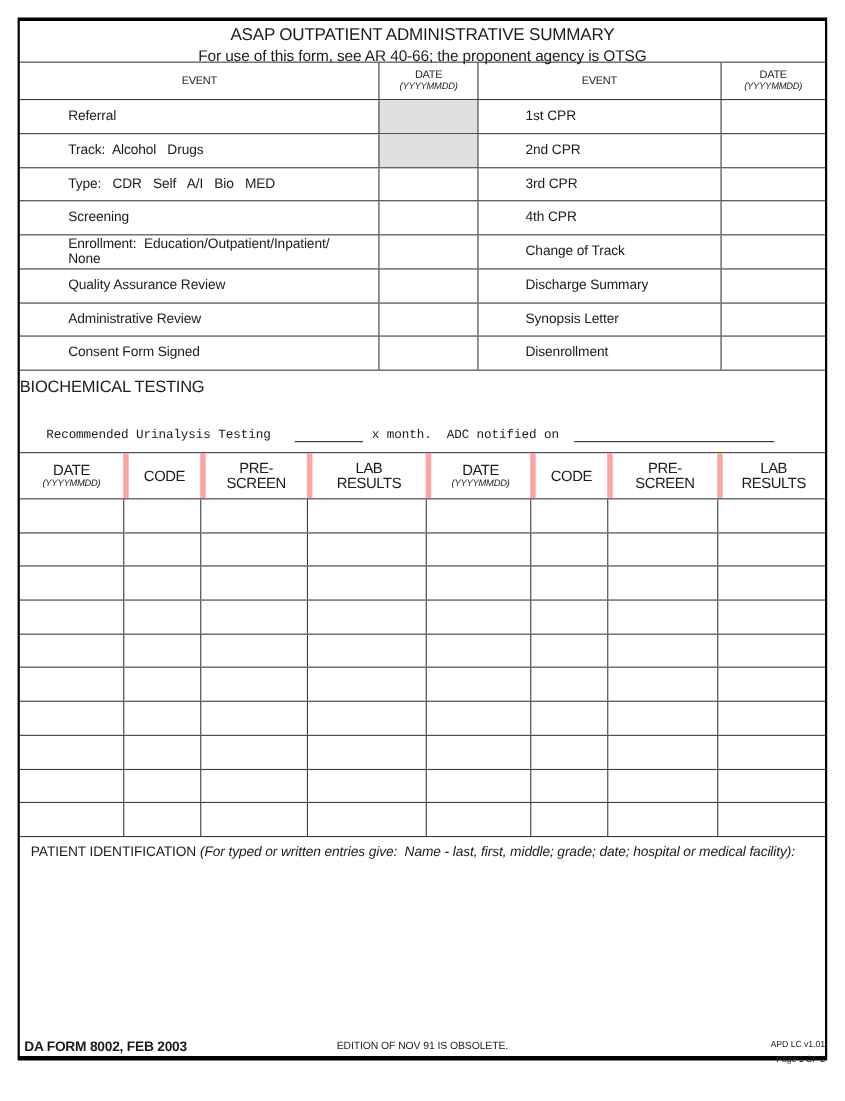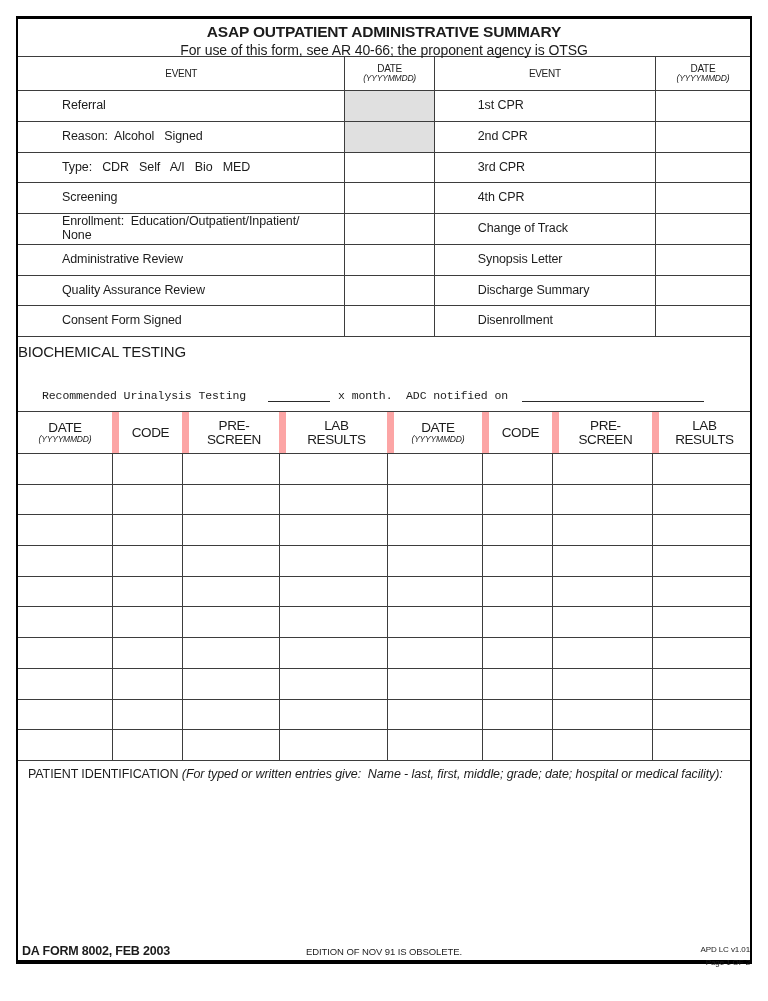--- a/index.html
+++ b/index.html
@@ -15,21 +15,21 @@
     position:absolute; left:16px; top:16px; width:736px;
     border:2px solid #000;
     border-top-width:3px;
     border-bottom-width:4px;
     display:flex; flex-direction:column;
     background:#fff;
   }
 
   
   .title-block { height:38px; text-align:center; padding-top:4px; border-bottom:1px solid #3d3d3d; }
-  .form-title { font-size:15.5px; font-weight:bold; letter-spacing:-0.2px; }
+  .form-title { font-size:15.5px; font-weight:normal; letter-spacing:-0.2px; }
   .form-subtitle { font-size:14px; margin-top:1px; letter-spacing:-0.1px; }
 
   
   .ev-grid { display:grid; grid-template-columns:44.6% 12.2% 30.2% 13%; }
   .ev-header { height:33px; }
   .ev-header > div { display:flex; flex-direction:column; justify-content:center; align-items:center; }
   .ev-header .h-label { font-size:10px; letter-spacing:-0.3px; line-height:1; }
   .ev-header .h-sub { font-size:8.5px; font-style:italic; line-height:1.1; letter-spacing:-0.2px; }
   .ev-row { height:30.75px; border-top:1px solid #3d3d3d; }
   .ev-row > div { display:flex; align-items:center; }
@@ -44,21 +44,21 @@
   .biochem-heading { text-align:left; font-size:15px; letter-spacing:-0.2px; margin-top:6px; }
   .urinalysis { display:flex; align-items:flex-end; margin:auto 0 9px 0; padding:0 24px; font-size:11.5px; }
   .urinalysis .lbl { white-space:pre-wrap; letter-spacing:-0.1px;font-family:Liberation Mono, monospace; }
   .blank { border-bottom:1px solid #2a2a2a; display:inline-block; height:13px; }
   .blank-short { width:62px; margin-left:22px; margin-right:8px; }
   .blank-long { flex:1; margin-left:14px; margin-right:22px; }
 
   
   .tt-grid { display:grid; grid-template-columns:12.84% 9.56% 13.25% 14.75% 12.98% 9.56% 13.66% 13.4%; }
   .tt-header { height:42px; border-top:1px solid #3d3d3d; }
-  .tt-header > div { display:flex; flex-direction:column; justify-content:center; align-items:center; border-left:7px solid #fca5a5; }
+  .tt-header > div { display:flex; flex-direction:column; justify-content:center; align-items:center; border-left:5px solid #fca5a5; }
   .tt-header > div:first-child { border-left:none; }
   .tt-h-label { font-size:13.5px; letter-spacing:-0.4px; line-height:1.02; text-align:center; white-space:pre-line; }
   .tt-h-sub { font-size:8.5px; font-style:italic; line-height:1.1; letter-spacing:-0.2px; }
   .tt-row { height:30.7px; border-top:1px solid #3d3d3d; }
   .tt-cell { border-left:1px solid #3d3d3d; height:100%; }
   .tt-cell:first-child { border-left:none; }
 
   
   .patient-id { height:200px; border-top:1px solid #3d3d3d; padding:5px 10px; font-size:12.5px; line-height:1.35; }
   .pid-label { letter-spacing:-0.1px; }
@@ -106,21 +106,21 @@
           <span class="ev-label">Referral</span>
         </div>
       <div class="v-line date-cell shaded"></div>
       <div class="v-line">
           <span class="ev-label ev-label-right">1st CPR</span>
         </div>
       <div class="v-line date-cell"></div>
     </div>
     <div class="ev-grid ev-row">
       <div>
-          <span class="ev-label">Reason:  Alcohol   Signed</span>
+          <span class="ev-label">Track:  Alcohol   Drugs</span>
         </div>
       <div class="v-line date-cell shaded"></div>
       <div class="v-line">
           <span class="ev-label ev-label-right">2nd CPR</span>
         </div>
       <div class="v-line date-cell"></div>
     </div>
     <div class="ev-grid ev-row">
       <div>
           <span class="ev-label">Type:   CDR   Self   A/I   Bio   MED</span>
@@ -147,35 +147,35 @@
 None</span>
         </div>
       <div class="v-line date-cell"></div>
       <div class="v-line">
           <span class="ev-label ev-label-right">Change of Track</span>
         </div>
       <div class="v-line date-cell"></div>
     </div>
     <div class="ev-grid ev-row">
       <div>
+          <span class="ev-label">Quality Assurance Review</span>
+        </div>
+      <div class="v-line date-cell"></div>
+      <div class="v-line">
+          <span class="ev-label ev-label-right">Discharge Summary</span>
+        </div>
+      <div class="v-line date-cell"></div>
+    </div>
+    <div class="ev-grid ev-row">
+      <div>
           <span class="ev-label">Administrative Review</span>
         </div>
       <div class="v-line date-cell"></div>
       <div class="v-line">
           <span class="ev-label ev-label-right">Synopsis Letter</span>
-        </div>
-      <div class="v-line date-cell"></div>
-    </div>
-    <div class="ev-grid ev-row">
-      <div>
-          <span class="ev-label">Quality Assurance Review</span>
-        </div>
-      <div class="v-line date-cell"></div>
-      <div class="v-line">
-          <span class="ev-label ev-label-right">Discharge Summary</span>
         </div>
       <div class="v-line date-cell"></div>
     </div>
     <div class="ev-grid ev-row">
       <div>
           <span class="ev-label">Consent Form Signed</span>
         </div>
       <div class="v-line date-cell"></div>
       <div class="v-line">
           <span class="ev-label ev-label-right">Disenrollment</span>

